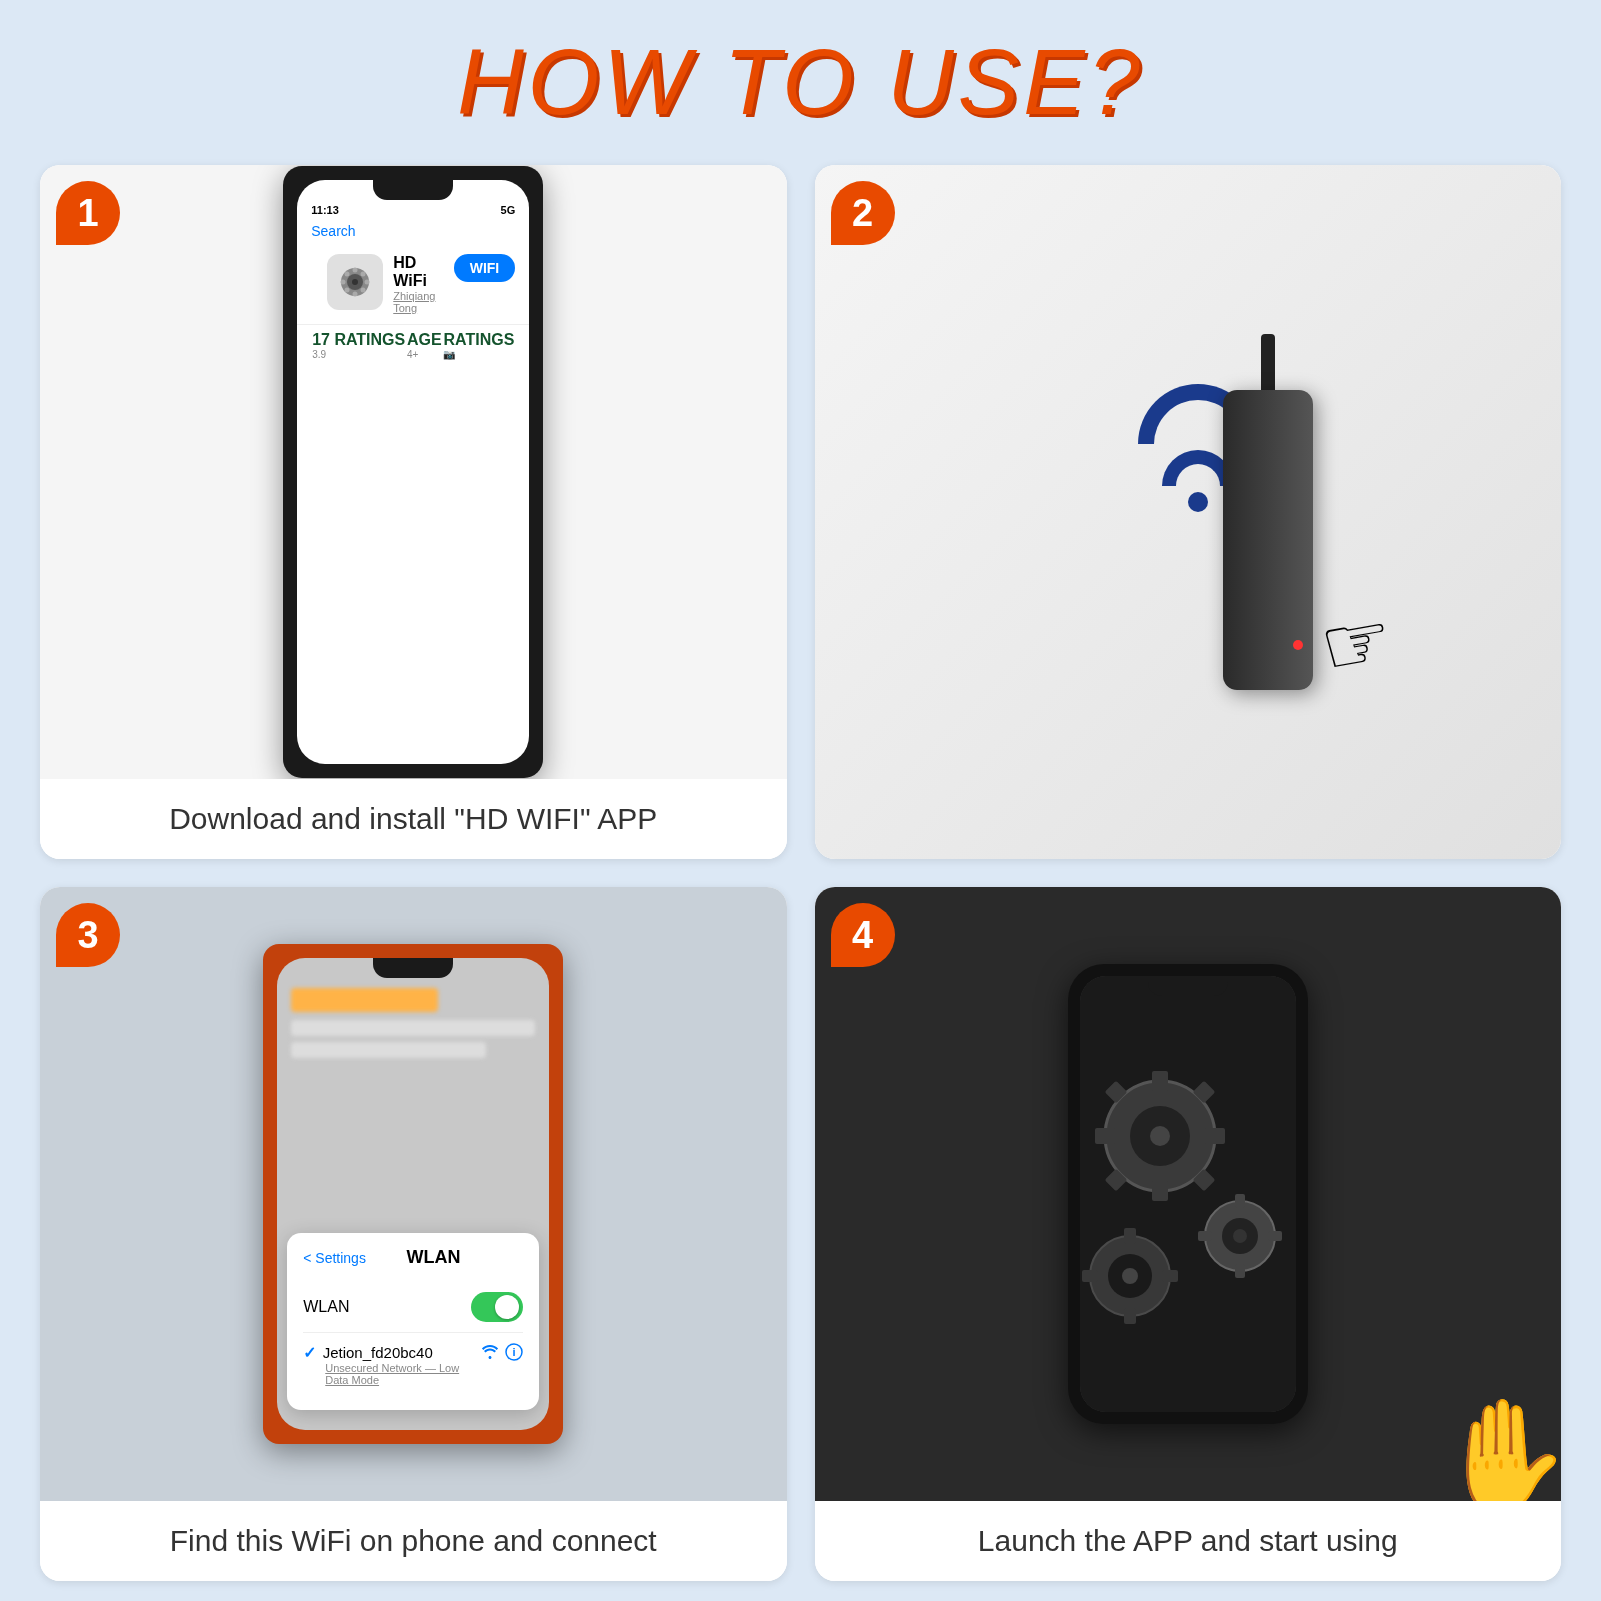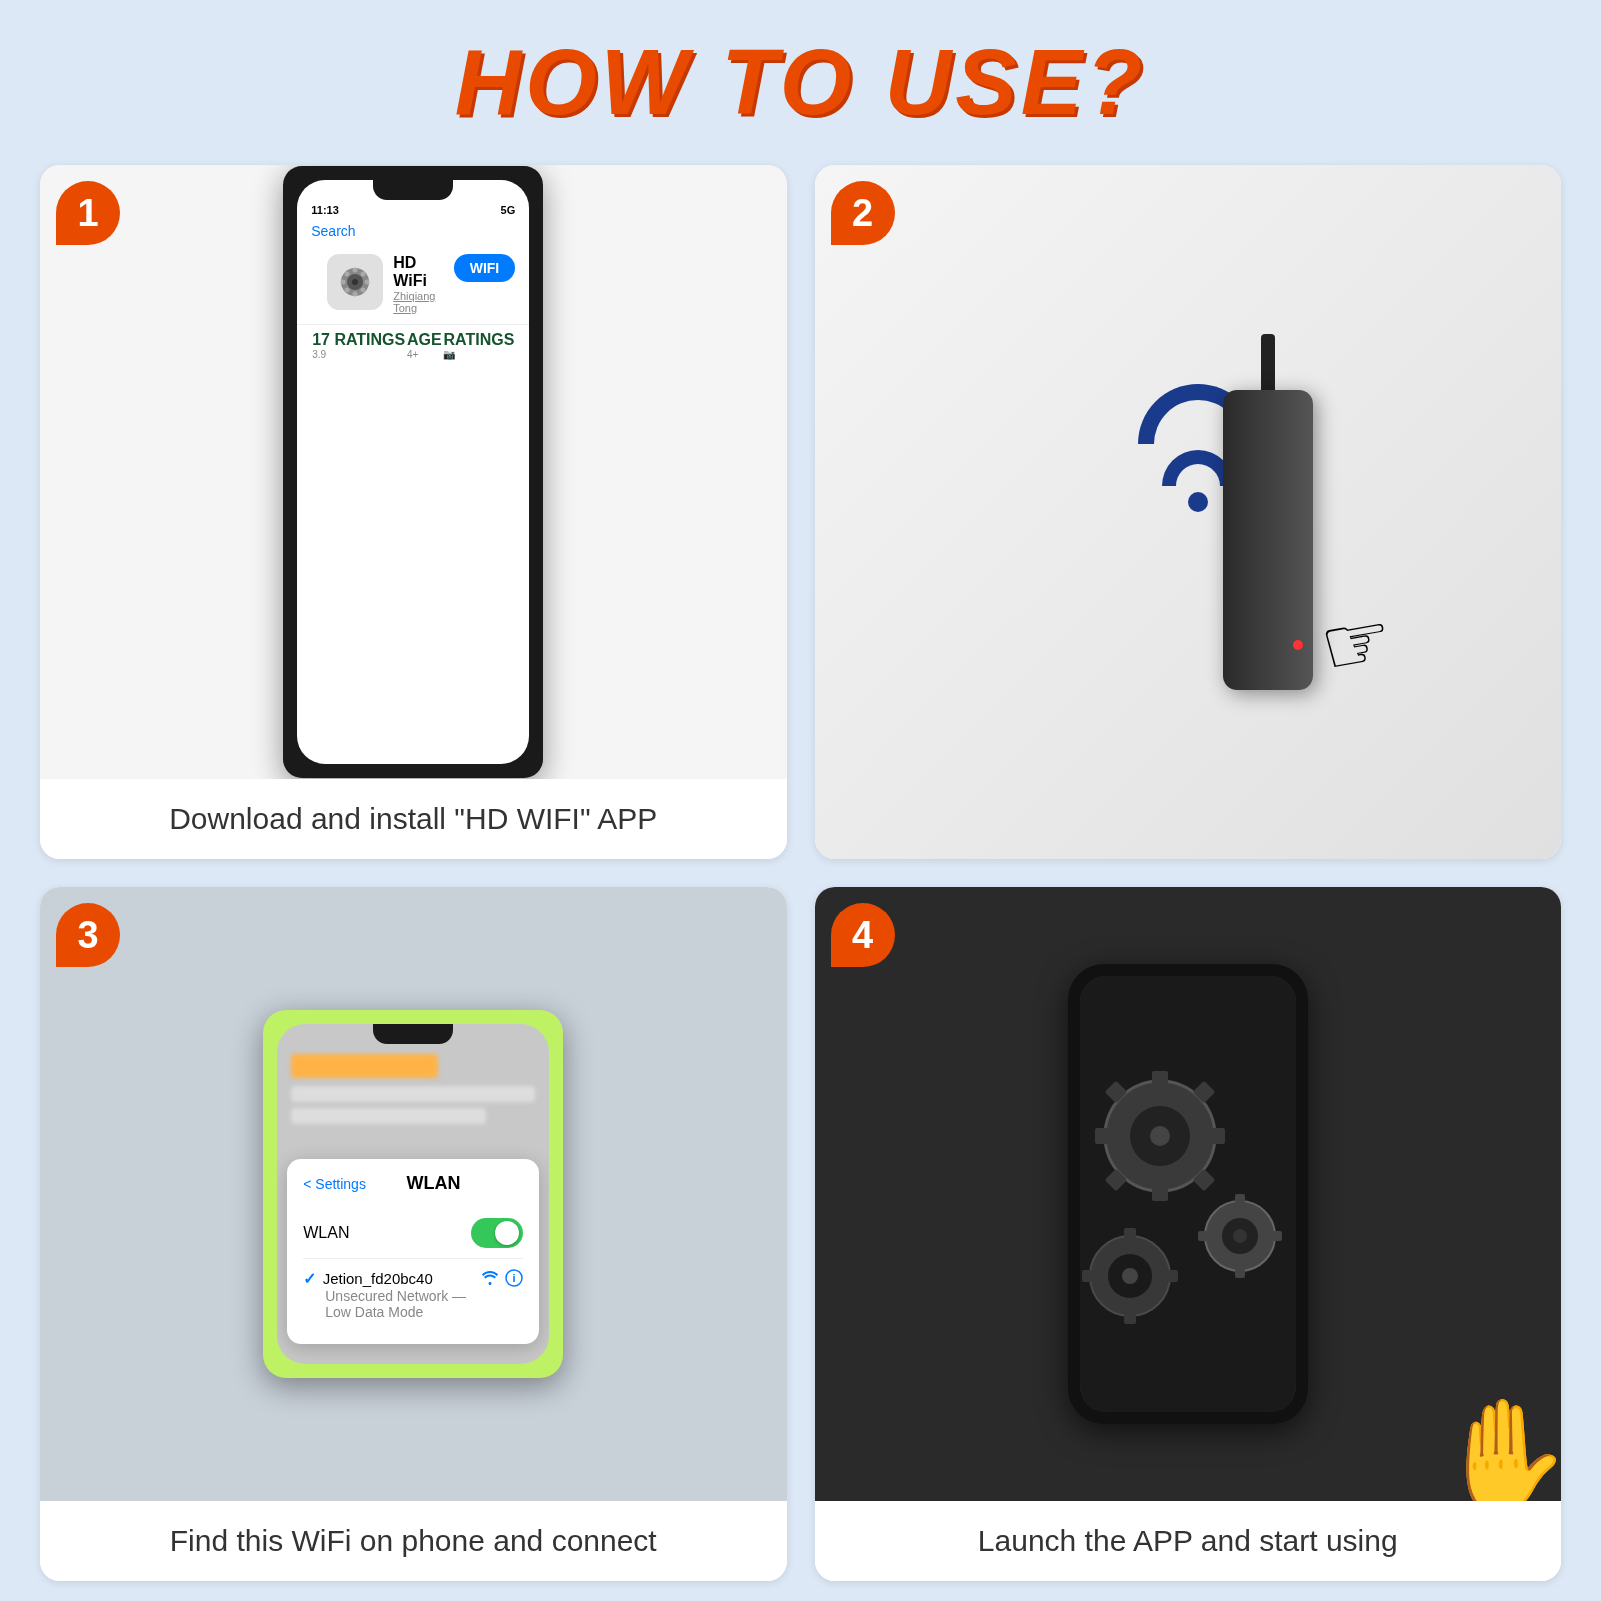--- a/index.html
+++ b/index.html
@@ -14,21 +14,21 @@
       width: 1601px;
       height: 1601px;
       background-color: #dce8f5;
       display: flex;
       flex-direction: column;
       align-items: center;
       padding: 30px 40px 20px;
     }
     .title {
       font-size: 92px;
-      font-weight: 700;
+      font-weight: 400;
       font-style: italic;
       color: #e84a00;
       text-shadow: 3px 3px 0px #c73800;
       margin-bottom: 30px;
       letter-spacing: 4px;
       font-family: Arial Black, Arial, sans-serif;
       text-align: right;
     }
     .grid {
       display: grid;
@@ -207,23 +207,23 @@
       width: 20px;
       height: 20px;
       background: #1a3a8c;
       border-radius: 50%;
       margin: 0 auto;
     }
 
     
     .phone-mockup3 {
       width: 300px;
-      height: 368px;
-      background: #bef264;
-      border-radius: 23px;
+      height: 500px;
+      background: #c2410c;
+      border-radius: 16px;
       position: relative;
       padding: 14px;
       box-shadow: 0 8px 30px rgba(0,0,0,0.4);
     }
     .phone-screen3 {
       width: 100%;
       height: 100%;
       background: #c8c8c8;
       border-radius: 28px;
       overflow: hidden;
@@ -294,23 +294,24 @@
       display: flex;
       align-items: center;
       gap: 6px;
     }
     .checkmark {
       color: #007AFF;
       font-size: 16px;
       font-weight: bold;
     }
     .network-sub {
-      font-size: 14px;
+      font-size: 11px;
       color: #888;
       margin-left: 22px;
+      text-decoration: underline;
     }
     .network-icons {
       display: flex;
       align-items: center;
       gap: 6px;
       font-size: 16px;
       color: #007AFF;
     }
     .phone-mockup4 {
       width: 240px;

